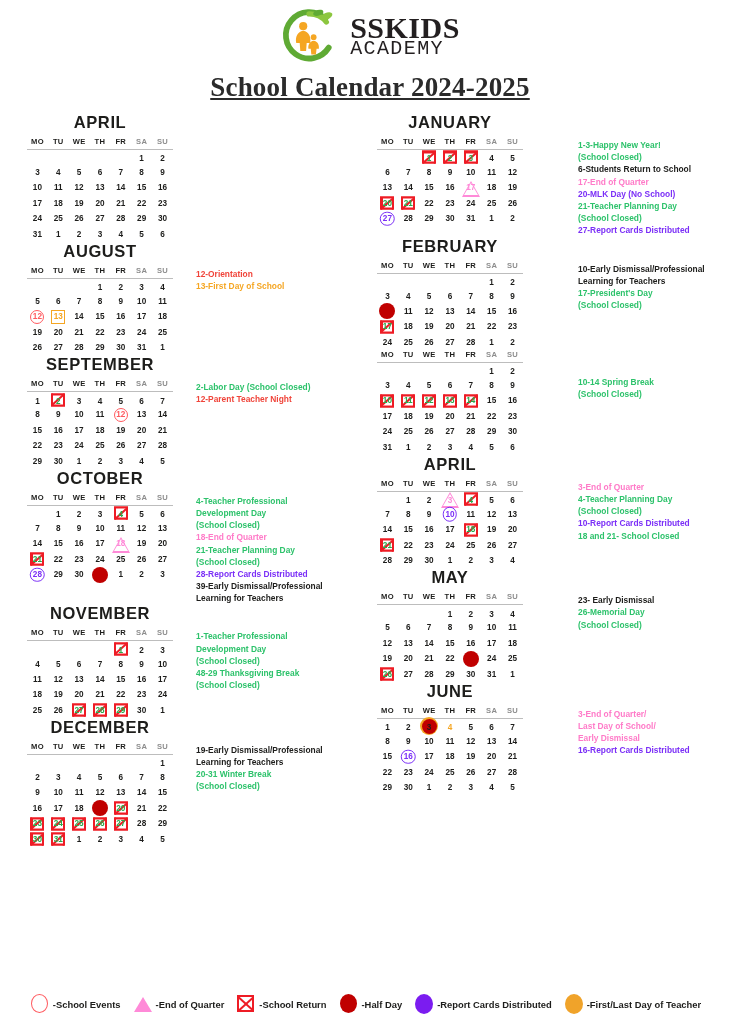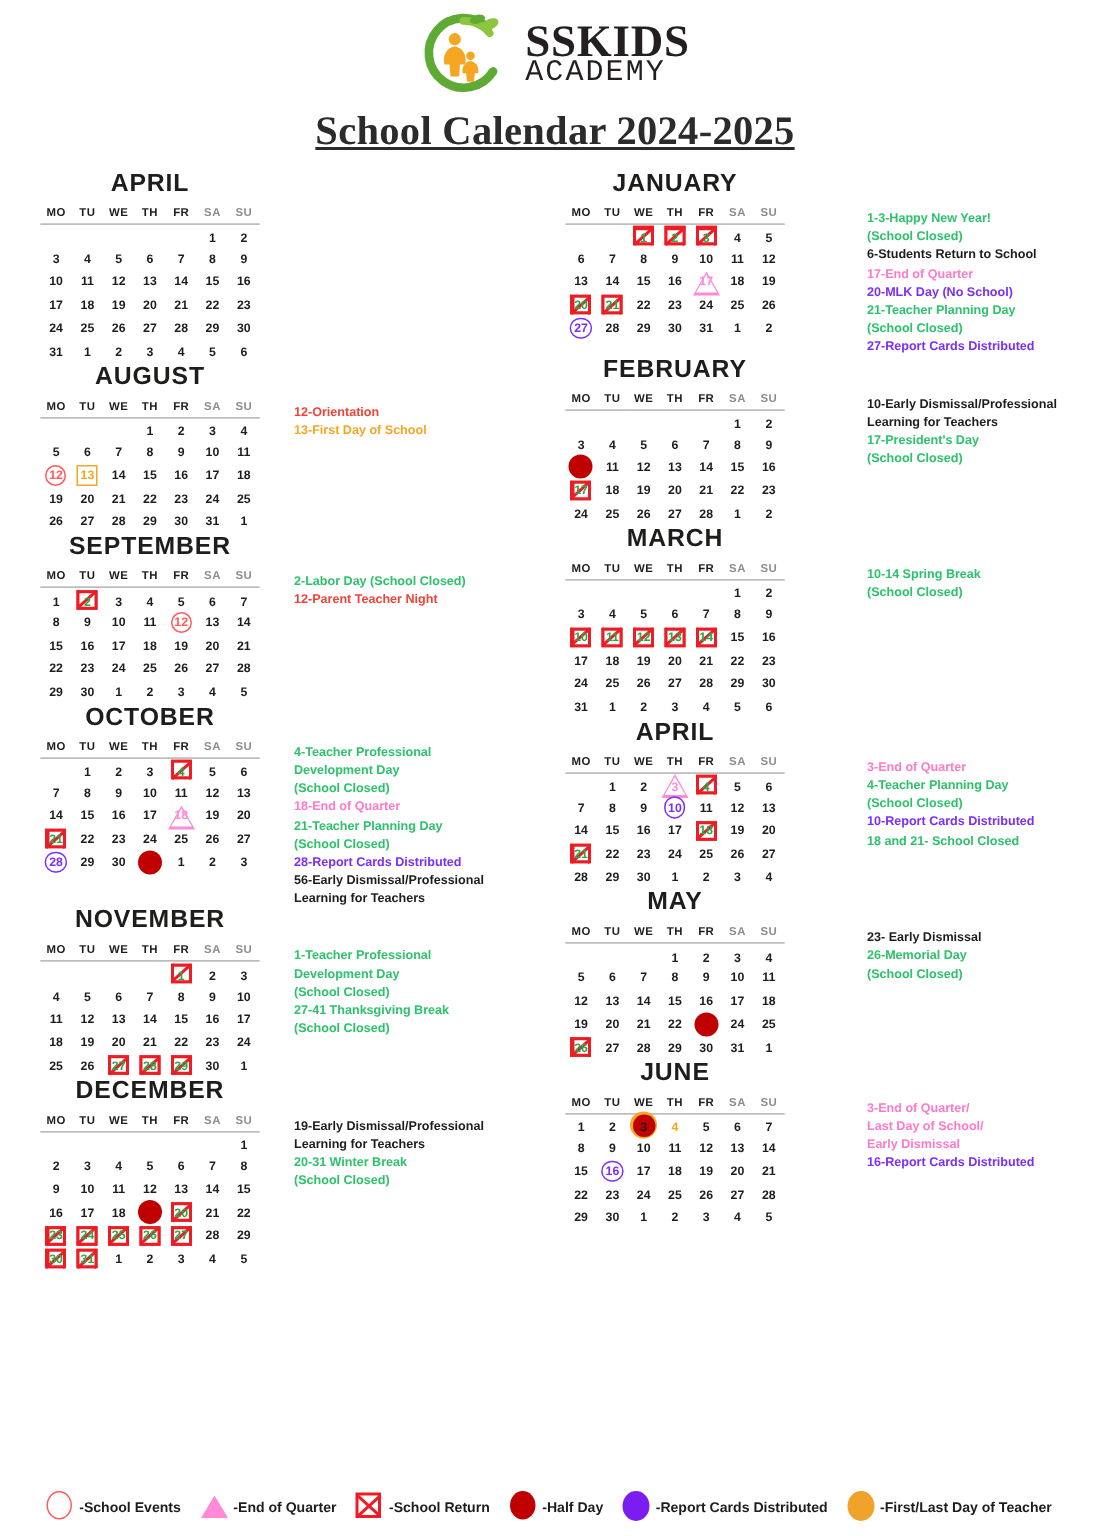--- a/index.html
+++ b/index.html
@@ -502,21 +502,21 @@
           </table>
         </div>
         <div class="notes">
           <span class="n c-green">4-Teacher Professional
     Development Day
       (School Closed)</span>
           <span class="n c-pink">18-End of Quarter</span>
           <span class="n c-green">21-Teacher Planning Day
          (School Closed)</span>
           <span class="n c-purple">28-Report Cards Distributed</span>
-          <span class="n c-black">56-Early Dismissal/Professional
+          <span class="n c-black">39-Early Dismissal/Professional
         Learning for Teachers</span>
         </div>
       </div>
       <div class="month-block">
         <div class="month-cal">
           <div class="month-name">NOVEMBER</div>
           <table class="days">
             <thead>
               <tr>
                 <th class="">MO</th>
@@ -582,21 +582,21 @@
                 <td class="dim"><span class="daynum">30</span></td>
                 <td class="dim"><span class="daynum">1</span></td>
               </tr>
             </tbody>
           </table>
         </div>
         <div class="notes">
           <span class="n c-green">1-Teacher Professional
     Development Day
      (School Closed)</span>
-          <span class="n c-green">27-41 Thanksgiving Break
+          <span class="n c-green">48-29 Thanksgiving Break
        (School Closed)</span>
         </div>
       </div>
       <div class="month-block">
         <div class="month-cal">
           <div class="month-name">DECEMBER</div>
           <table class="days">
             <thead>
               <tr>
                 <th class="">MO</th>
@@ -844,21 +844,20 @@
         </div>
         <div class="notes">
           <span class="n c-black">10-Early Dismissal/Professional
       Learning for Teachers</span>
           <span class="n c-green">17-President's Day
       (School Closed)</span>
         </div>
       </div>
       <div class="month-block">
         <div class="month-cal">
-          <div class="month-name">MARCH</div>
           <table class="days">
             <thead>
               <tr>
                 <th class="">MO</th>
                 <th class="">TU</th>
                 <th class="">WE</th>
                 <th class="">TH</th>
                 <th class="">FR</th>
                 <th class="we">SA</th>
                 <th class="we">SU</th>

